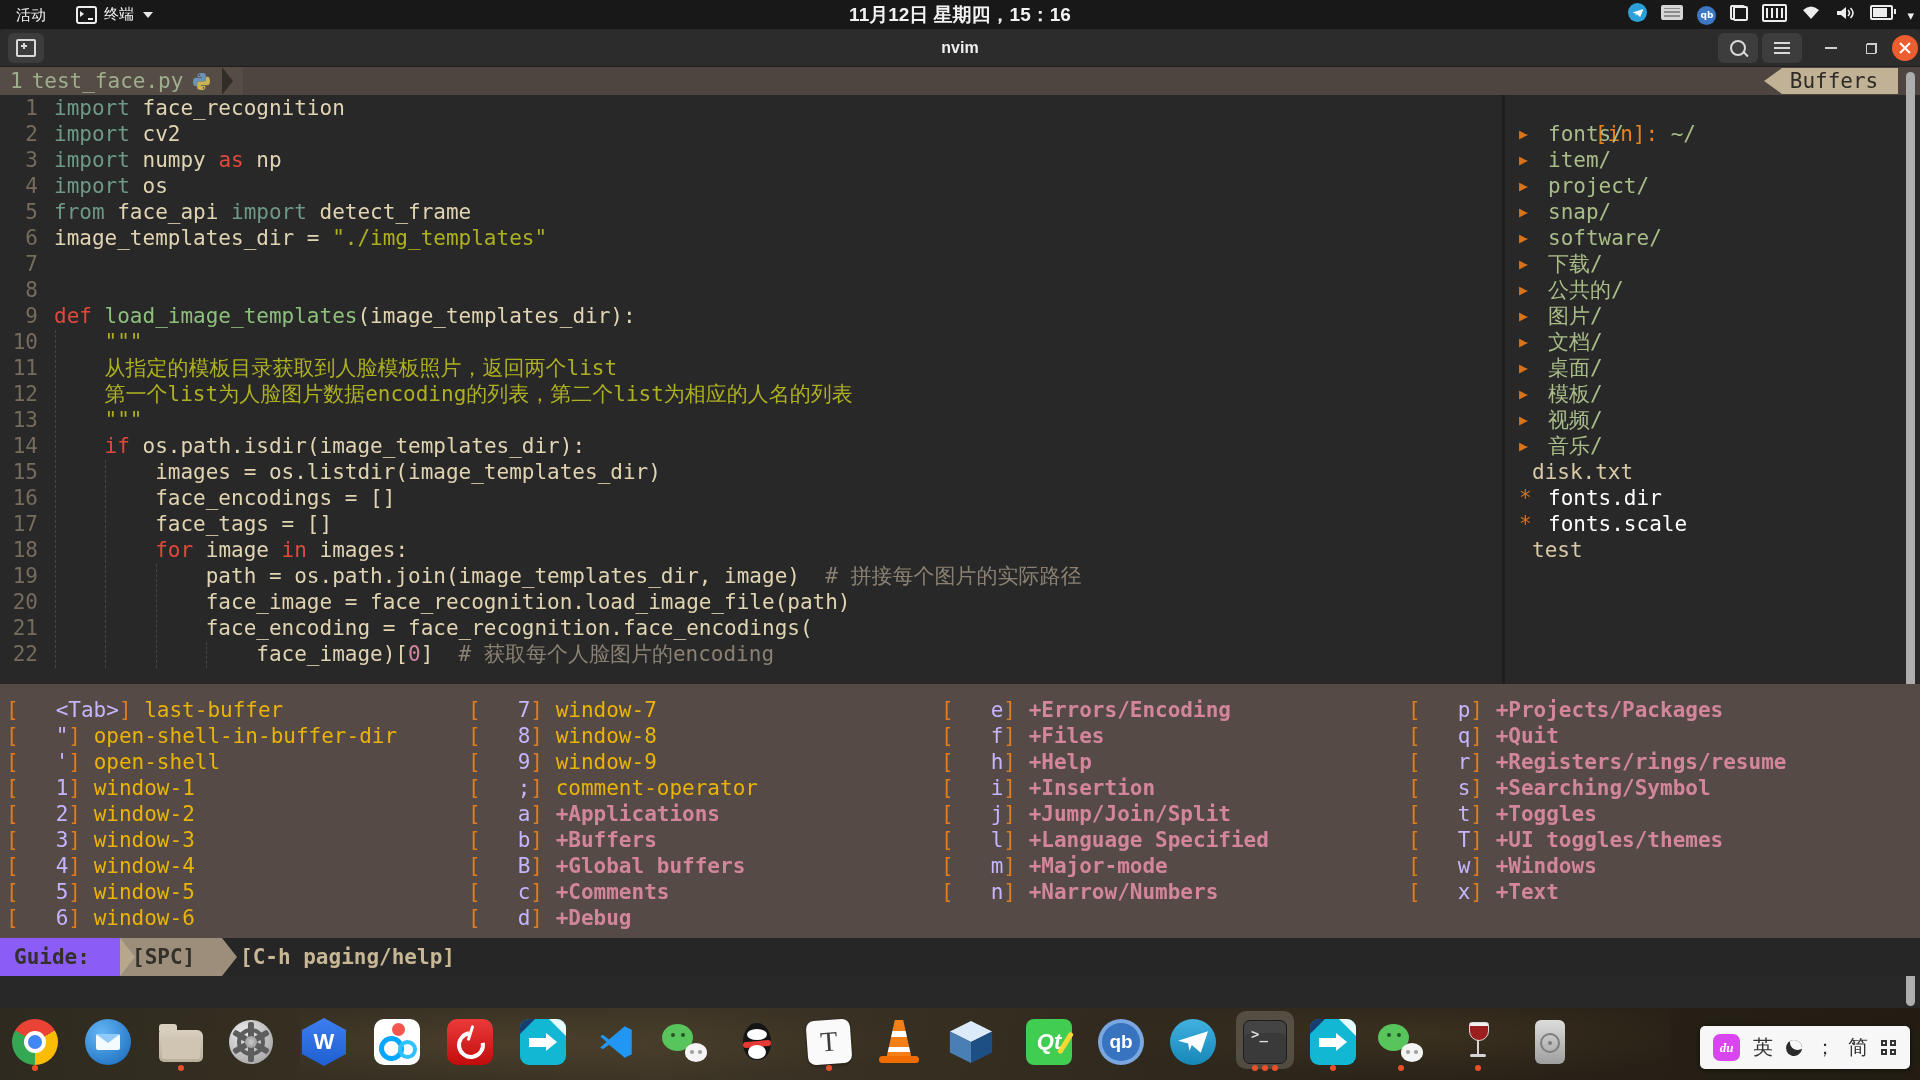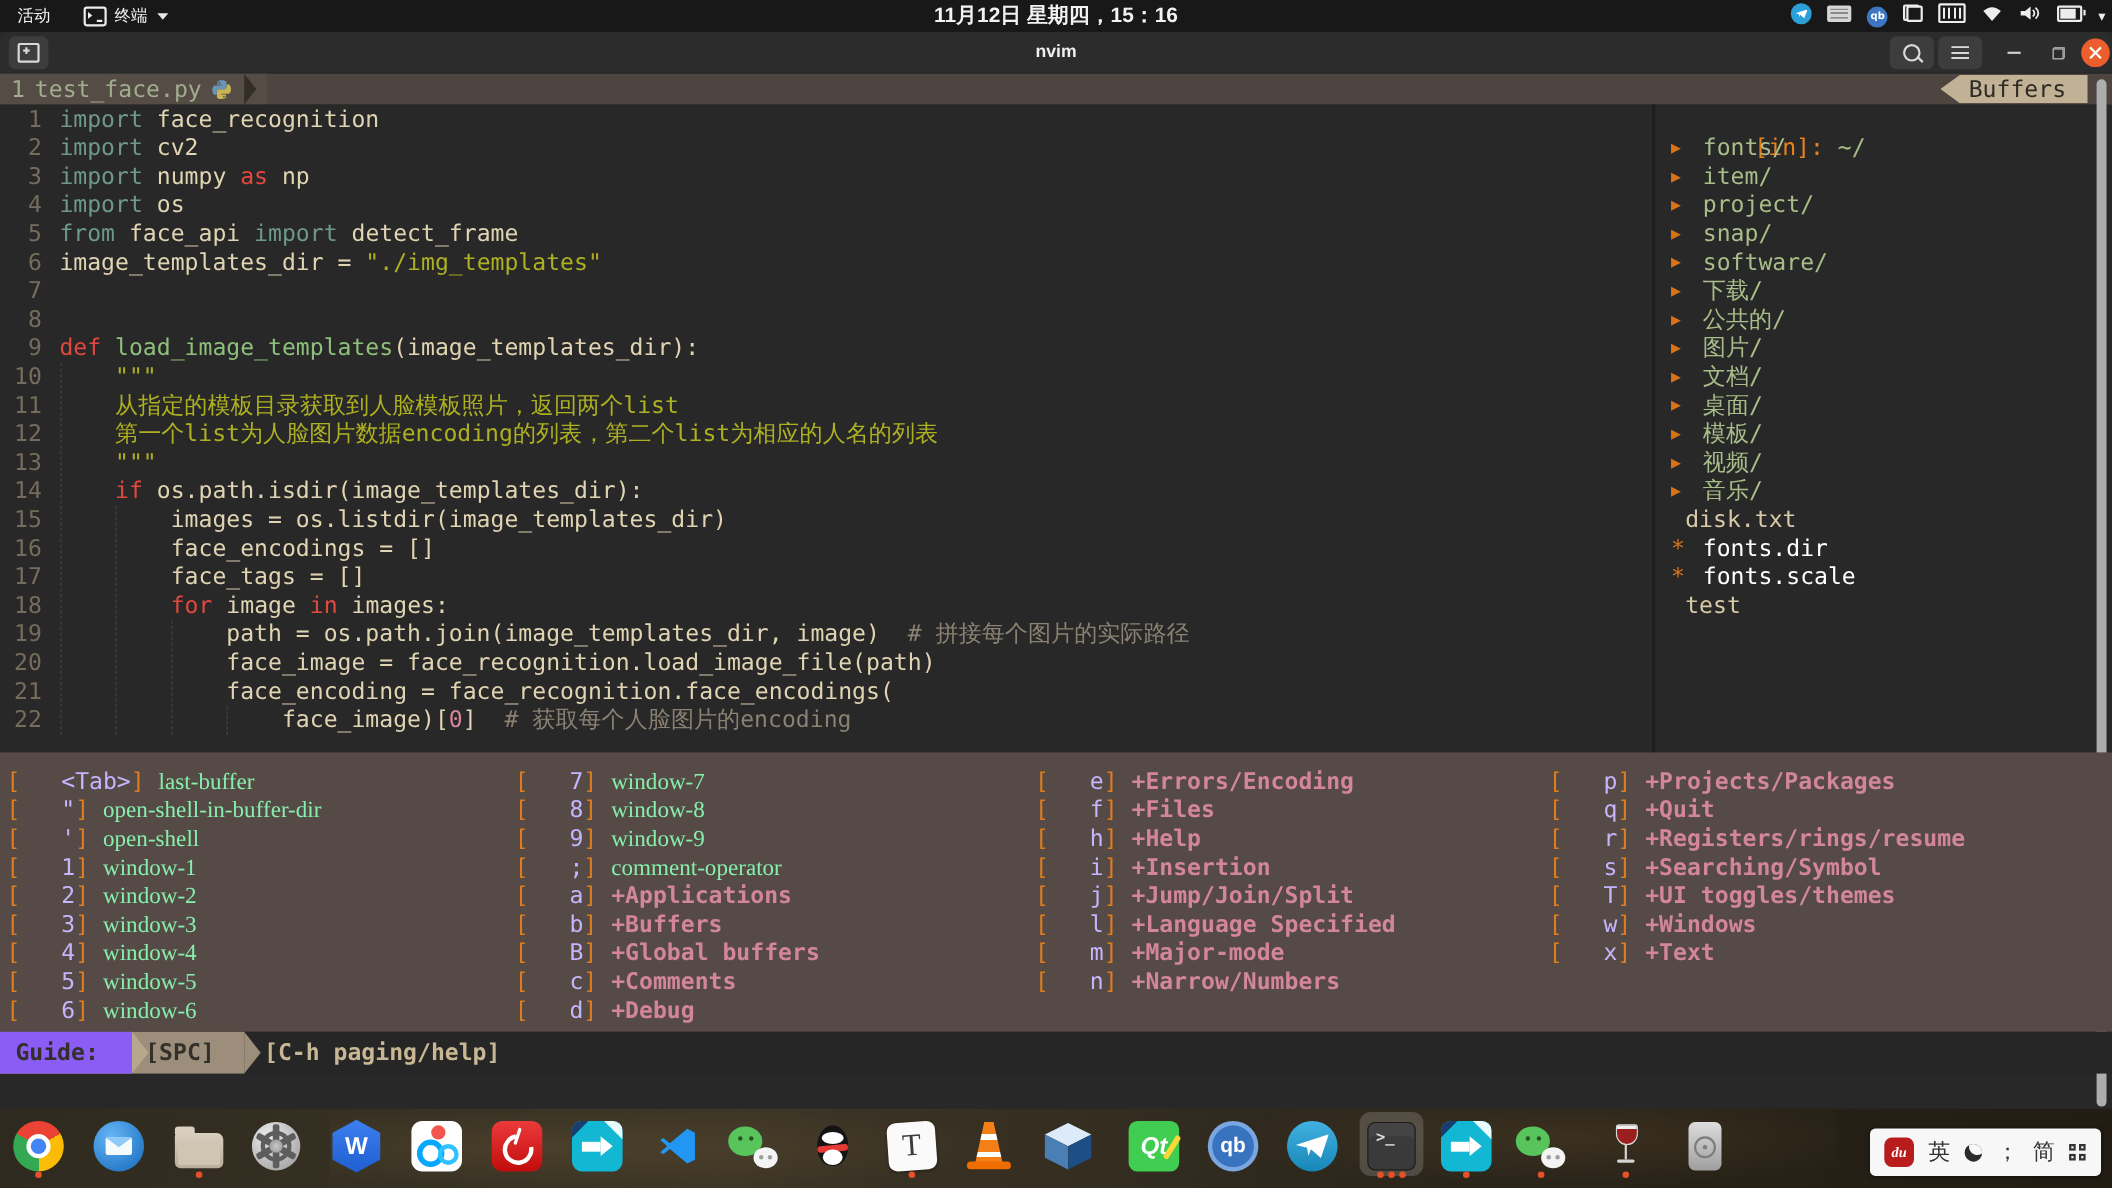--- a/index.html
+++ b/index.html
@@ -83,21 +83,21 @@
   .s-dir{color:#a9bd89;} .s-file{color:#d8c9a7;margin-left:-16px;} .s-mod{color:#ffffff;}
   .s-inkey{color:#e8821e;} .s-inpath{color:#a9bd89;}
 
   
   #scrollbar{position:absolute;left:1906px;top:72px;width:9px;height:934px;background:#adadad;border-radius:5px;}
 
   
   #whichkey{position:absolute;left:0;top:684px;width:1920px;height:254px;background:#554a45;font-size:21px;}
   .wcol{position:absolute;top:13px;}
   .wrow{height:26px;line-height:26px;white-space:pre;}
-  .wbr{color:#de7d20;} .wkey{color:#c4b5fd;margin-left:37px;} .wdesc{color:#86efac;font-family:Liberation Serif, serif;} .wgroup{color:#d3869b;font-weight:bold;}
+  .wbr{color:#de7d20;} .wkey{color:#c4b5fd;margin-left:37px;} .wdesc{color:#eab308;} .wgroup{color:#d3869b;font-weight:bold;}
 
   
   #statusline{position:absolute;left:0;top:938px;width:1920px;height:38px;background:#262626;font-size:21px;font-weight:bold;}
   #sl-seg2{position:absolute;left:0;top:0;width:222px;height:38px;background:#9c8e7b;}
   #sl-seg2::after{content:"";position:absolute;left:222px;top:0;border-top:19px solid transparent;border-bottom:19px solid transparent;border-left:15px solid #9c8e7b;}
   #sl-seg1{position:absolute;left:0;top:0;width:120px;height:38px;background:#8b5cf6;color:#33302a;line-height:38px;padding-left:14px;box-sizing:border-box;}
   #sl-seg1::after{content:"";position:absolute;left:120px;top:0;border-top:19px solid transparent;border-bottom:19px solid transparent;border-left:15px solid #b6a78d;}
   #sl-spc{position:absolute;left:132px;top:0;line-height:38px;color:#33302a;}
   #sl-help{position:absolute;left:240px;top:0;line-height:38px;color:#c8b795;}
   #cmdline{position:absolute;left:0;top:976px;width:1920px;height:32px;background:#1c1c1c;color:#c9bc9d;font-size:21px;line-height:32px;white-space:pre;}
@@ -172,21 +172,21 @@
   .ic-wine .bw{position:absolute;left:14px;top:3px;width:18px;height:17px;background:linear-gradient(#f0f0f0 0 3px,#9c1f1f 3px);border:1px solid #dadada;border-radius:3px 3px 11px 11px;}
   .ic-wine::before{content:"";position:absolute;left:22px;top:21px;width:2px;height:14px;background:#d5d5d5;}
   .ic-wine::after{content:"";position:absolute;left:15px;top:35px;width:16px;height:3px;background:#d5d5d5;border-radius:2px;}
   .ic-disk{width:30px;height:44px;background:linear-gradient(#dcdcdc,#9f9f9f);border-radius:6px;position:relative;}
   .ic-disk::before{content:"";position:absolute;left:5px;top:13px;width:16px;height:16px;border:2px solid #7d7d7d;border-radius:50%;}
   .ic-disk::after{content:"";position:absolute;left:13px;top:21px;width:4px;height:4px;background:#7d7d7d;border-radius:50%;}
   .ic-code{width:46px;height:46px;display:flex;align-items:center;justify-content:center;}
 
   
   #ime{position:absolute;left:1700px;top:1026px;width:210px;height:43px;background:#f7f7f7;border-radius:5px;box-shadow:0 1px 4px rgba(0,0,0,.5);display:flex;align-items:center;justify-content:space-evenly;color:#333;font-size:20px;}
-  .ime-logo{width:27px;height:27px;background:#b91c1c;border-radius:7px;color:#fff;display:flex;align-items:center;justify-content:center;font:bold italic 13px "Liberation Serif",serif;}
+  .ime-logo{width:27px;height:27px;background:#d946ef;border-radius:7px;color:#fff;display:flex;align-items:center;justify-content:center;font:bold italic 13px "Liberation Serif",serif;}
   .moon{width:16px;height:16px;border-radius:50%;background:#2b2b2b;position:relative;overflow:hidden;transform:rotate(-25deg);}
   .moon::after{content:"";position:absolute;left:6px;top:-3px;width:15px;height:15px;border-radius:50%;background:#f7f7f7;}
   .gridic{width:16px;height:16px;display:grid;grid-template-columns:6px 6px;grid-template-rows:6px 6px;gap:3px;}
   .gridic i{border:2px solid #333;box-sizing:border-box;}
 </style>
 </head>
 <body>
 
 <div id="screen">
 
@@ -345,20 +345,21 @@
         <div class="wrow"><span class="wbr">[</span><span class="wkey">j</span><span class="wbr">]</span> <span class="wgroup">+Jump/Join/Split</span></div>
         <div class="wrow"><span class="wbr">[</span><span class="wkey">l</span><span class="wbr">]</span> <span class="wgroup">+Language Specified</span></div>
         <div class="wrow"><span class="wbr">[</span><span class="wkey">m</span><span class="wbr">]</span> <span class="wgroup">+Major-mode</span></div>
         <div class="wrow"><span class="wbr">[</span><span class="wkey">n</span><span class="wbr">]</span> <span class="wgroup">+Narrow/Numbers</span></div>
       </div>
       <div class="wcol" style="left: 1408px;">
         <div class="wrow"><span class="wbr">[</span><span class="wkey">p</span><span class="wbr">]</span> <span class="wgroup">+Projects/Packages</span></div>
         <div class="wrow"><span class="wbr">[</span><span class="wkey">q</span><span class="wbr">]</span> <span class="wgroup">+Quit</span></div>
         <div class="wrow"><span class="wbr">[</span><span class="wkey">r</span><span class="wbr">]</span> <span class="wgroup">+Registers/rings/resume</span></div>
         <div class="wrow"><span class="wbr">[</span><span class="wkey">s</span><span class="wbr">]</span> <span class="wgroup">+Searching/Symbol</span></div>
+        <div class="wrow"><span class="wbr">[</span><span class="wkey">t</span><span class="wbr">]</span> <span class="wgroup">+Toggles</span></div>
         <div class="wrow"><span class="wbr">[</span><span class="wkey">T</span><span class="wbr">]</span> <span class="wgroup">+UI toggles/themes</span></div>
         <div class="wrow"><span class="wbr">[</span><span class="wkey">w</span><span class="wbr">]</span> <span class="wgroup">+Windows</span></div>
         <div class="wrow"><span class="wbr">[</span><span class="wkey">x</span><span class="wbr">]</span> <span class="wgroup">+Text</span></div>
       </div>
     </div>
 
   <div id="statusline" class="mono">
     <div id="sl-seg2"></div>
     <div id="sl-seg1">Guide:</div>
     <div id="sl-spc">[SPC]</div>

